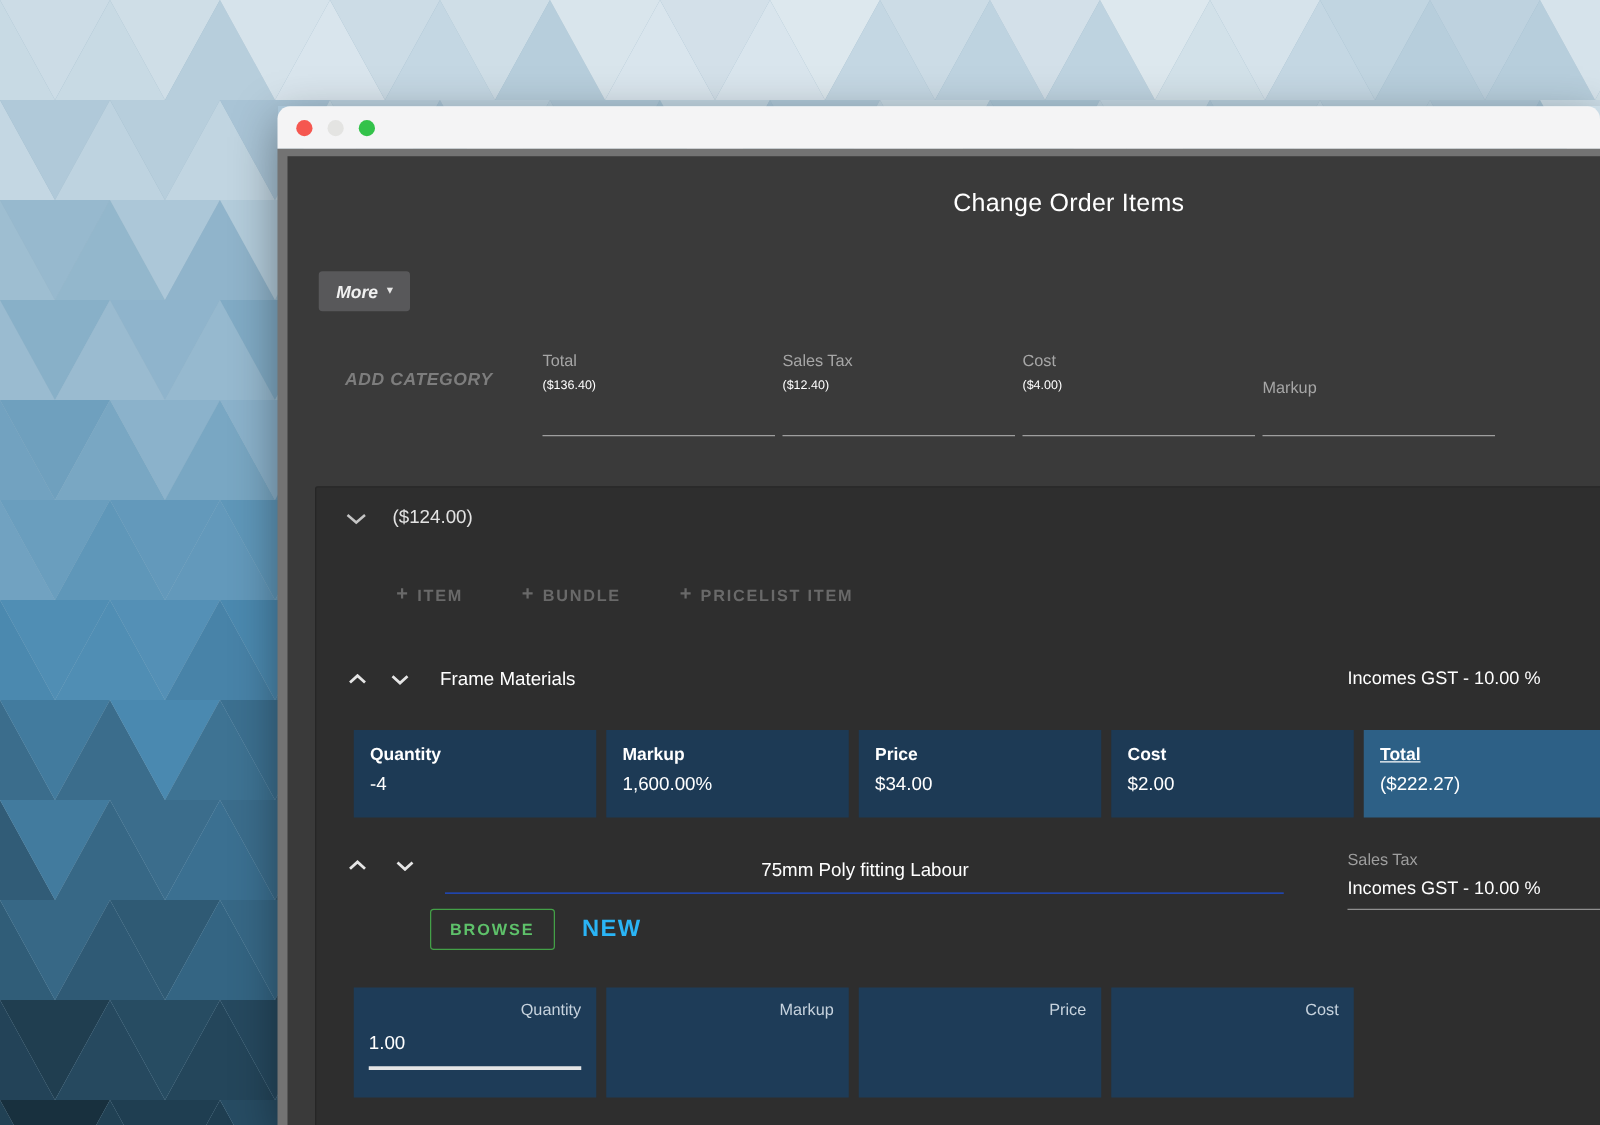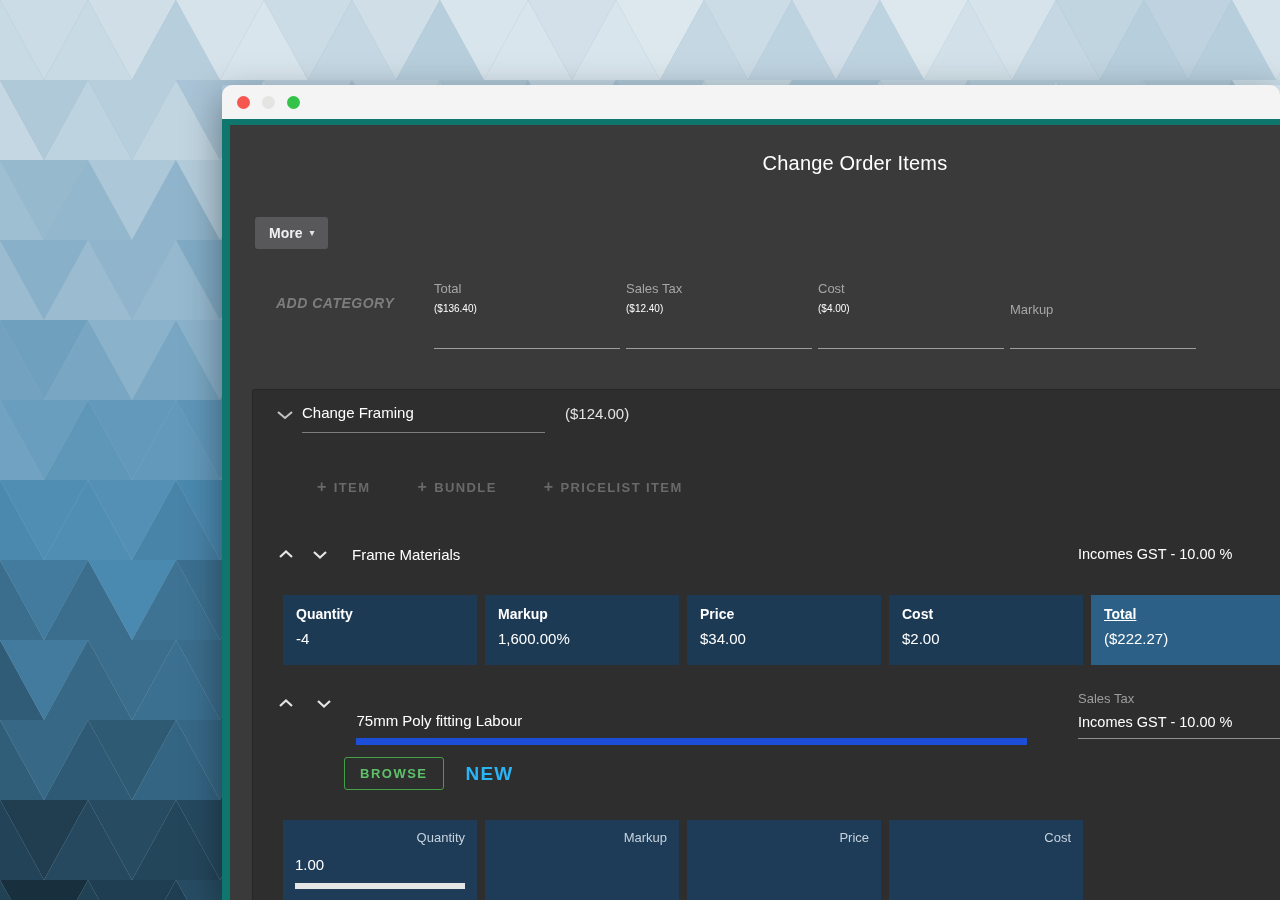--- a/index.html
+++ b/index.html
@@ -21,36 +21,37 @@
     height:34px; background:#f4f4f5; border-radius:10px 10px 0 0;
     display:flex; align-items:center; padding-left:15px; gap:12px;
   }
   .dot { width:13px; height:13px; border-radius:50%; cursor:pointer; }
   .dot.red   { background:#f55750; }
   .dot.yellow{ background:#e4e4e2; }
   .dot.green { background:#33c24a; }
 
   .app-body {
     position:absolute; left:0; top:34px; width:1058px; height:781px;
-    background:#0f766e; padding:6px 0 0 8px;
+    background:#737373; padding:6px 0 0 8px;
   }
   .dialog {
     width:1250px; height:1160px; background:#3a3a3a; position:relative;
   }
 
   
   .dialog-title {
     margin:0; padding-top:27px; text-align:center;
     color:#ffffff; font-size:20px; font-weight:500; letter-spacing:.2px;
   }
   .more-btn {
     margin:42px 0 0 25px; display:inline-flex; align-items:center; gap:7px;
     background:#58585a; color:#f0f0f0; border:none; border-radius:3px;
     padding:8px 14px; font-size:14px; font-weight:600; cursor:pointer;
     font-family:inherit;
+    font-style:italic;
   }
   .more-btn .caret { font-size:10px; color:#e6e6e6; line-height:1; }
 
   
   .summary-row { display:flex; align-items:flex-start; margin:32px 0 0 40px; }
   .add-cat {
     width:164px; padding-top:14px; background:none; border:none; text-align:left;
     color:#7d7d7d; font-size:14px; font-weight:600; letter-spacing:.5px;
     cursor:pointer; font-family:inherit;font-style:italic;
   }
@@ -107,22 +108,22 @@
   .stat-cell.hl .stat-label { text-decoration:underline; }
   .stat-value { margin-top:8px; color:#fff; font-size:15px; }
 
   
   .item-row { position:relative; display:flex; align-items:flex-start; margin:26px 0 0 25px; }
   .item-row .down { margin-left:18px; }
   .item-row .chev-col { padding-top:8px; line-height:0; }
   .sel-block { margin-left:24px; width:671px; }
   .sel-label { color:#9e9e9e; font-size:13px; }
   .sel-value {
-    margin-top:21px; color:#fff; font-size:15px;
-    border-bottom:7px solid #1d4ed8; padding-bottom:9px; cursor:text;
+    margin-top:8px; color:#fff; font-size:15px;
+    border-bottom:1px solid #1d4ed8; padding-bottom:9px; cursor:text;text-align:center;
   }
   .tax-block { position:absolute; left:800px; top:0; width:208px; cursor:pointer; }
   .tax-label { color:#9e9e9e; font-size:13px; }
   .tax-select {
     display:flex; align-items:flex-end; margin-top:8px;
     border-bottom:1px solid #8f8f8f; padding-bottom:8px;
   }
   .tax-value { color:#fff; font-size:14.5px; flex:1; white-space:nowrap; }
   .tax-caret { color:#c4c4c4; font-size:12px; line-height:1; }
 
@@ -139,21 +140,21 @@
   }
 
   
   .input-row { display:flex; gap:8px; margin:30px 0 0 30px; }
   .input-cell {
     width:194px; height:88px; background:#1e3c58; padding:10px 12px; flex:none;
   }
   .in-label { text-align:right; color:#c6d2dd; font-size:13px; }
   .in-value {
     margin-top:11px; color:#fff; font-size:15px;
-    border-bottom:6px solid #e5e5e5; padding-bottom:10px; cursor:text; min-height:15px;
+    border-bottom:3px solid #e5e5e5; padding-bottom:10px; cursor:text; min-height:15px;
   }
 </style>
 </head>
 <body>
 
 <svg id="bg" xmlns="http://www.w3.org/2000/svg" viewBox="0 0 1280 900">
     <polygon points="-88,0 0,0 -44,80" fill="hsl(203,34%,91%)"></polygon>
     <polygon points="0,0 44,80 -44,80" fill="hsl(203,35%,84%)"></polygon>
     <polygon points="0,0 88,0 44,80" fill="hsl(203,34%,85%)"></polygon>
     <polygon points="88,0 132,80 44,80" fill="hsl(203,35%,84%)"></polygon>
@@ -628,21 +629,20 @@
       </div>
 
       <div class="panel">
 
         <div class="cat-header">
           <span class="chev">
             <svg width="18" height="10" viewBox="0 0 18 10">
                 <polyline points="2,2 9,8 16,2" fill="none" stroke="#c5c5c5" stroke-width="2"></polyline>
               </svg>
           </span>
-          <div class="cat-name">Change Framing</div>
           <div class="cat-total">($124.00)</div>
         </div>
 
         <div class="actions-row">
           <button class="action-btn">
             <span class="plus">+</span>
             <span>ITEM</span>
           </button>
           <button class="action-btn">
             <span class="plus">+</span>

